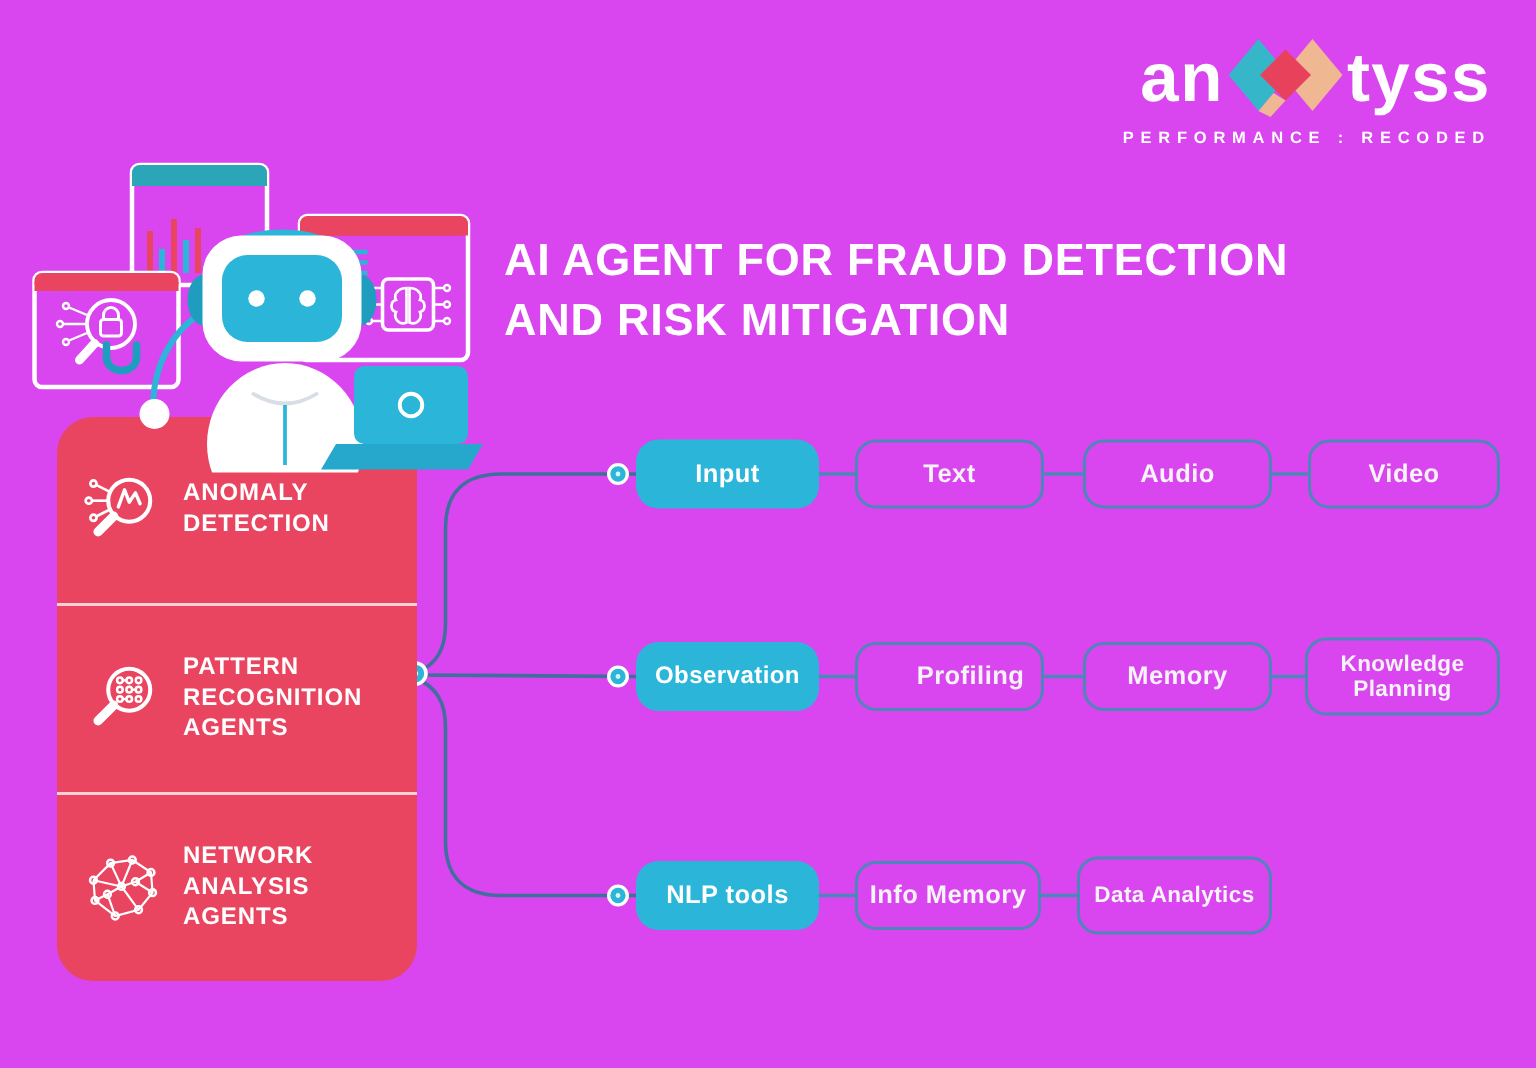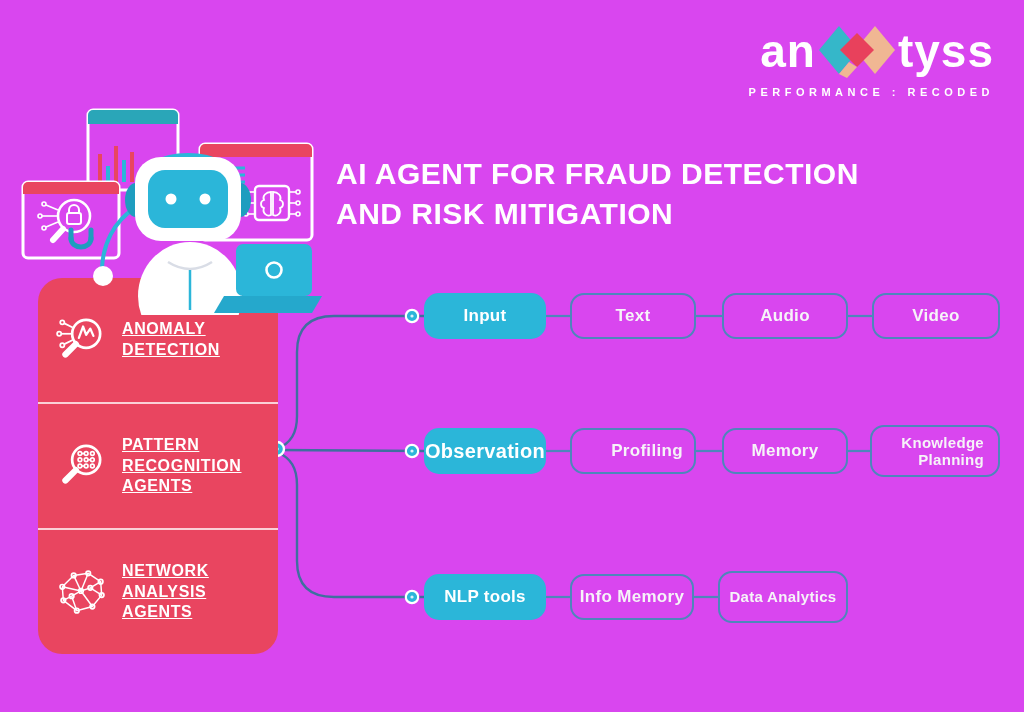--- a/index.html
+++ b/index.html
@@ -18,21 +18,21 @@
   
   .title{position:absolute;left:336px;top:154px;color:#ffffff;font-size:30px;font-weight:800;letter-spacing:.5px;line-height:1.33;}
   
   .agent-panel{
     position:absolute;left:38px;top:278px;width:240px;height:376px;
     background:#e94560;border-radius:24px;z-index:2;display:flex;flex-direction:column;
   }
   .agent-item{flex:1;display:flex;align-items:center;gap:12px;padding:0 10px 0 16px;}
   .agent-item + .agent-item{border-top:2px solid rgba(255,255,255,.75);}
   .agent-icon{flex:0 0 56px;height:56px;}
-  .agent-label{color:#ffffff;font-size:16px;font-weight:800;letter-spacing:.6px;line-height:1.3;text-transform:uppercase;text-decoration:underline;}
+  .agent-label{color:#ffffff;font-size:16px;font-weight:800;letter-spacing:.6px;line-height:1.3;text-transform:uppercase;}
   
   .robot-illustration{position:absolute;left:8px;top:100px;z-index:3;}
   
   .connector-layer{position:absolute;left:0;top:0;z-index:1;pointer-events:none;}
   
   .node{
     position:absolute;z-index:2;display:flex;align-items:center;justify-content:center;
     border:2px solid #4e86bb;border-radius:14px;color:#f6f3f8;
     font-size:17px;font-weight:800;letter-spacing:.3px;text-align:center;line-height:1.15;
     box-sizing:border-box;background:transparent;
@@ -254,22 +254,22 @@
       </svg>
       <div class="agent-label">NETWORK ANALYSIS AGENTS</div>
     </div>
   </div>
 
   <div class="node head" style="left:424px;top:293px;width:122px;height:46px;">Input</div>
   <div class="node" style="left:570px;top:293px;width:126px;height:46px;">Text</div>
   <div class="node" style="left:722px;top:293px;width:126px;height:46px;">Audio</div>
   <div class="node" style="left:828px;top:293px;width:128px;height:46px;margin-left:44px;">Video</div>
 
-  <div class="node head" style="left:424px;top:428px;width:122px;height:46px;font-size:20px;">Observation</div>
+  <div class="node head" style="left:424px;top:428px;width:122px;height:46px;font-size:16px;">Observation</div>
   <div class="node" style="left:570px;top:428px;width:126px;height:46px;padding-left:28px;">Profiling</div>
   <div class="node" style="left:722px;top:428px;width:126px;height:46px;">Memory</div>
-  <div class="node small" style="left:870px;top:425px;width:130px;height:52px;padding:16px 14px;text-align:right;">Knowledge Planning</div>
+  <div class="node small" style="left:870px;top:425px;width:130px;height:52px;padding:16px 14px;">Knowledge Planning</div>
 
   <div class="node head" style="left:424px;top:574px;width:122px;height:46px;">NLP tools</div>
   <div class="node" style="left:570px;top:574px;width:124px;height:46px;">Info Memory</div>
   <div class="node small" style="left:718px;top:571px;width:130px;height:52px;padding:0 9px;">Data Analytics</div>
 
 </div>
 
 </body></html>

